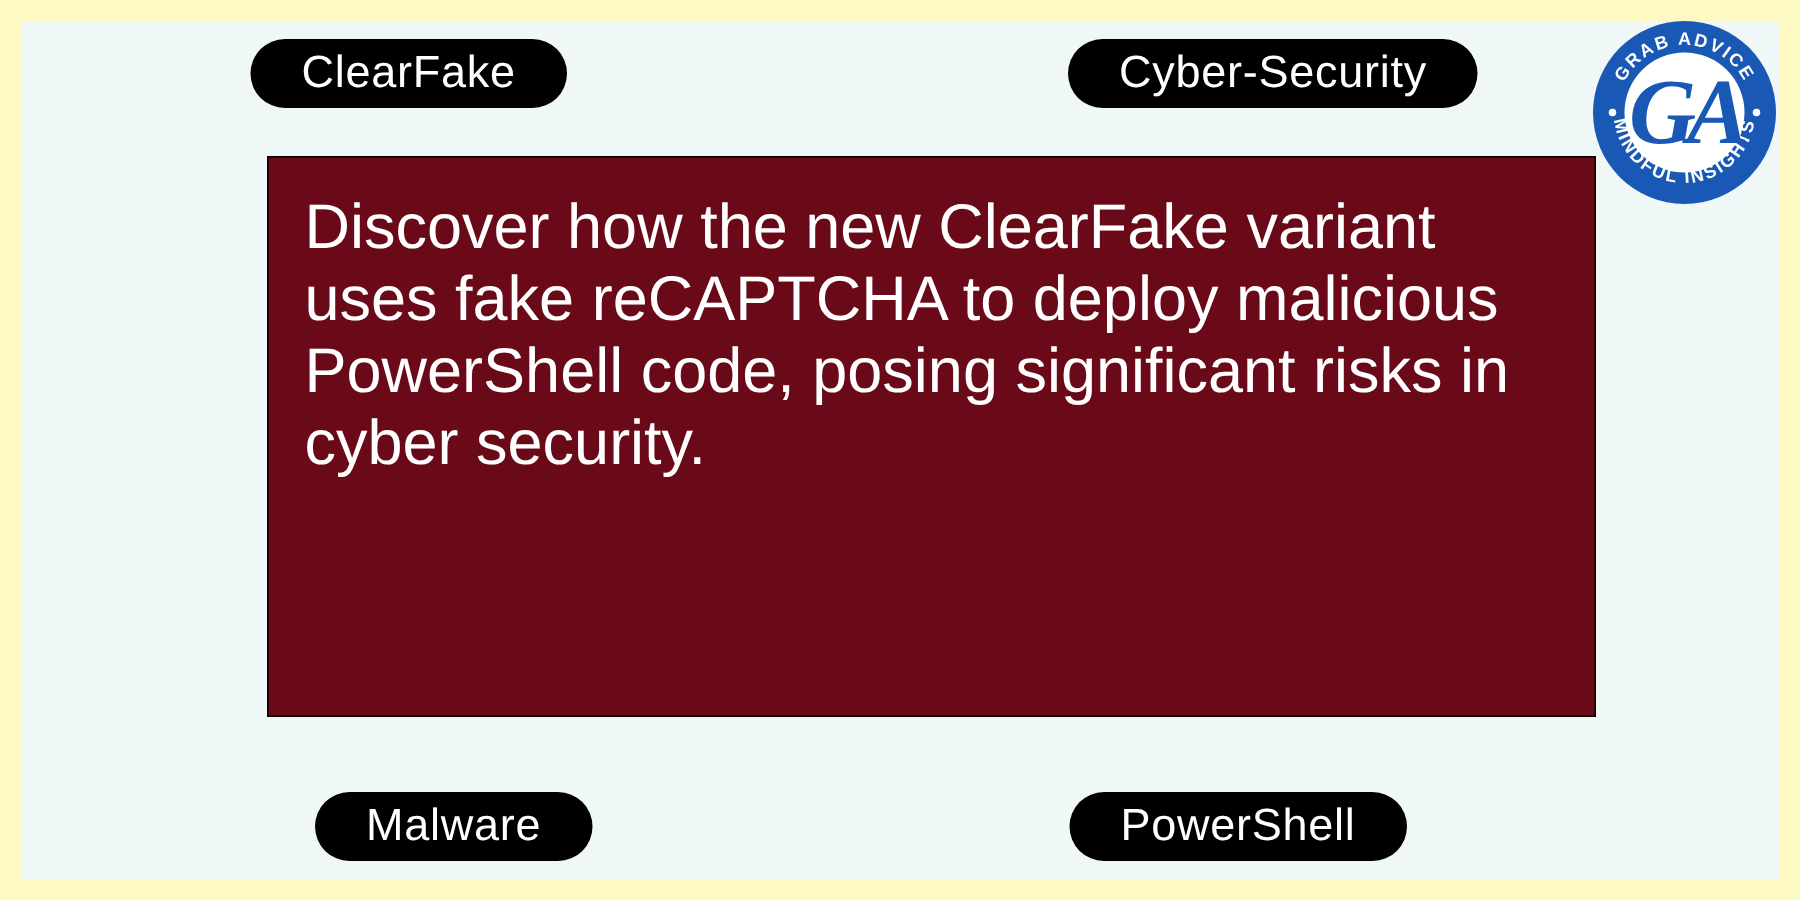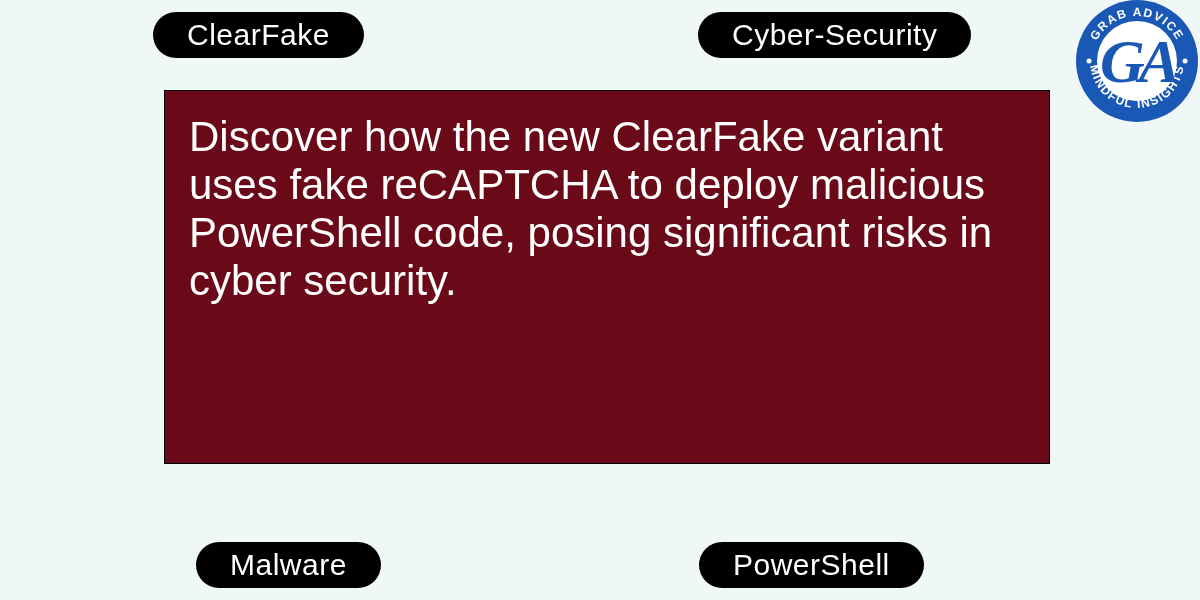--- a/index.html
+++ b/index.html
@@ -13,20 +13,21 @@
       height: 600px;
       background: #000;
       font-family: 'Segoe UI', Tahoma, Geneva, sans-serif;
       overflow: hidden;
     }
     
     .outer-frame {
       width: 100%;
       height: 100%;
       background: #fef9c3;
+      padding: 14px;
     }
     
     .canvas {
       width: 100%;
       height: 100%;
       background: #eff7f7;
       position: relative;
     }
     
     .tag-pill {

